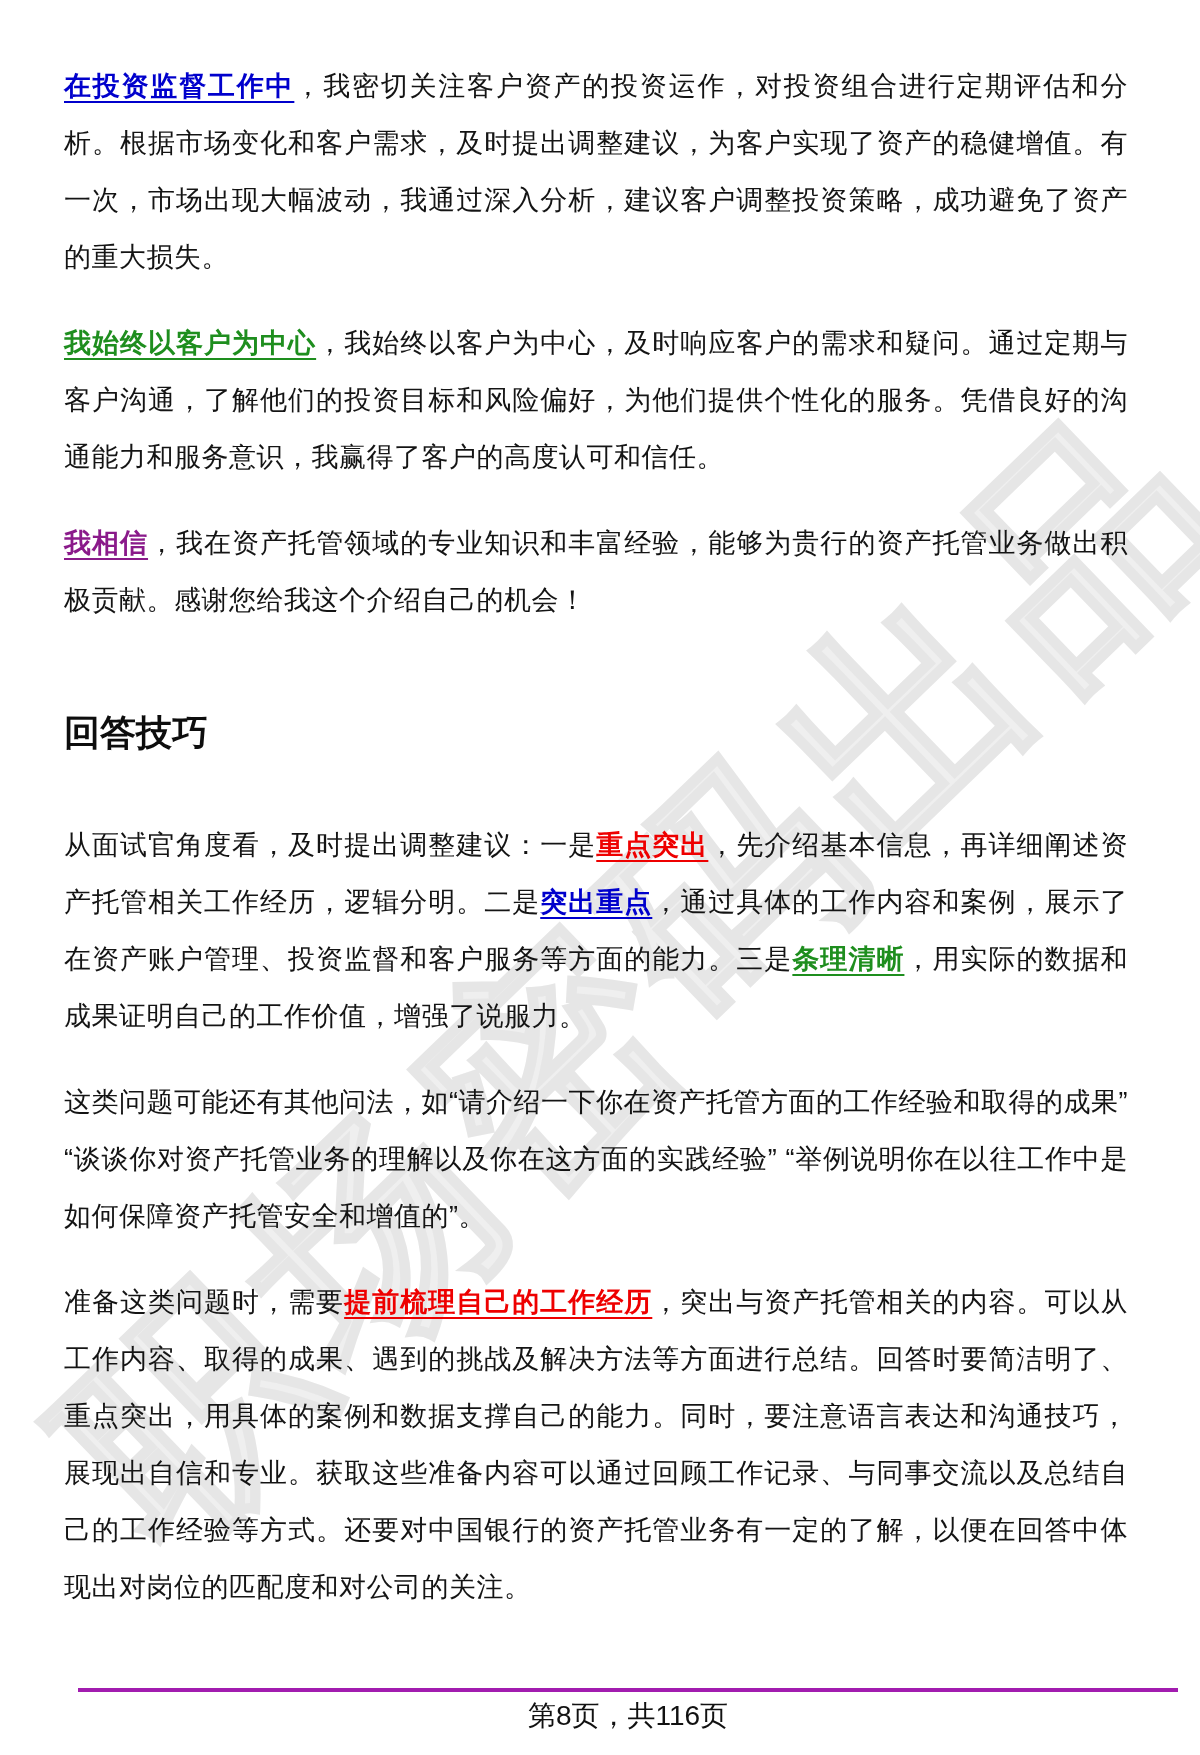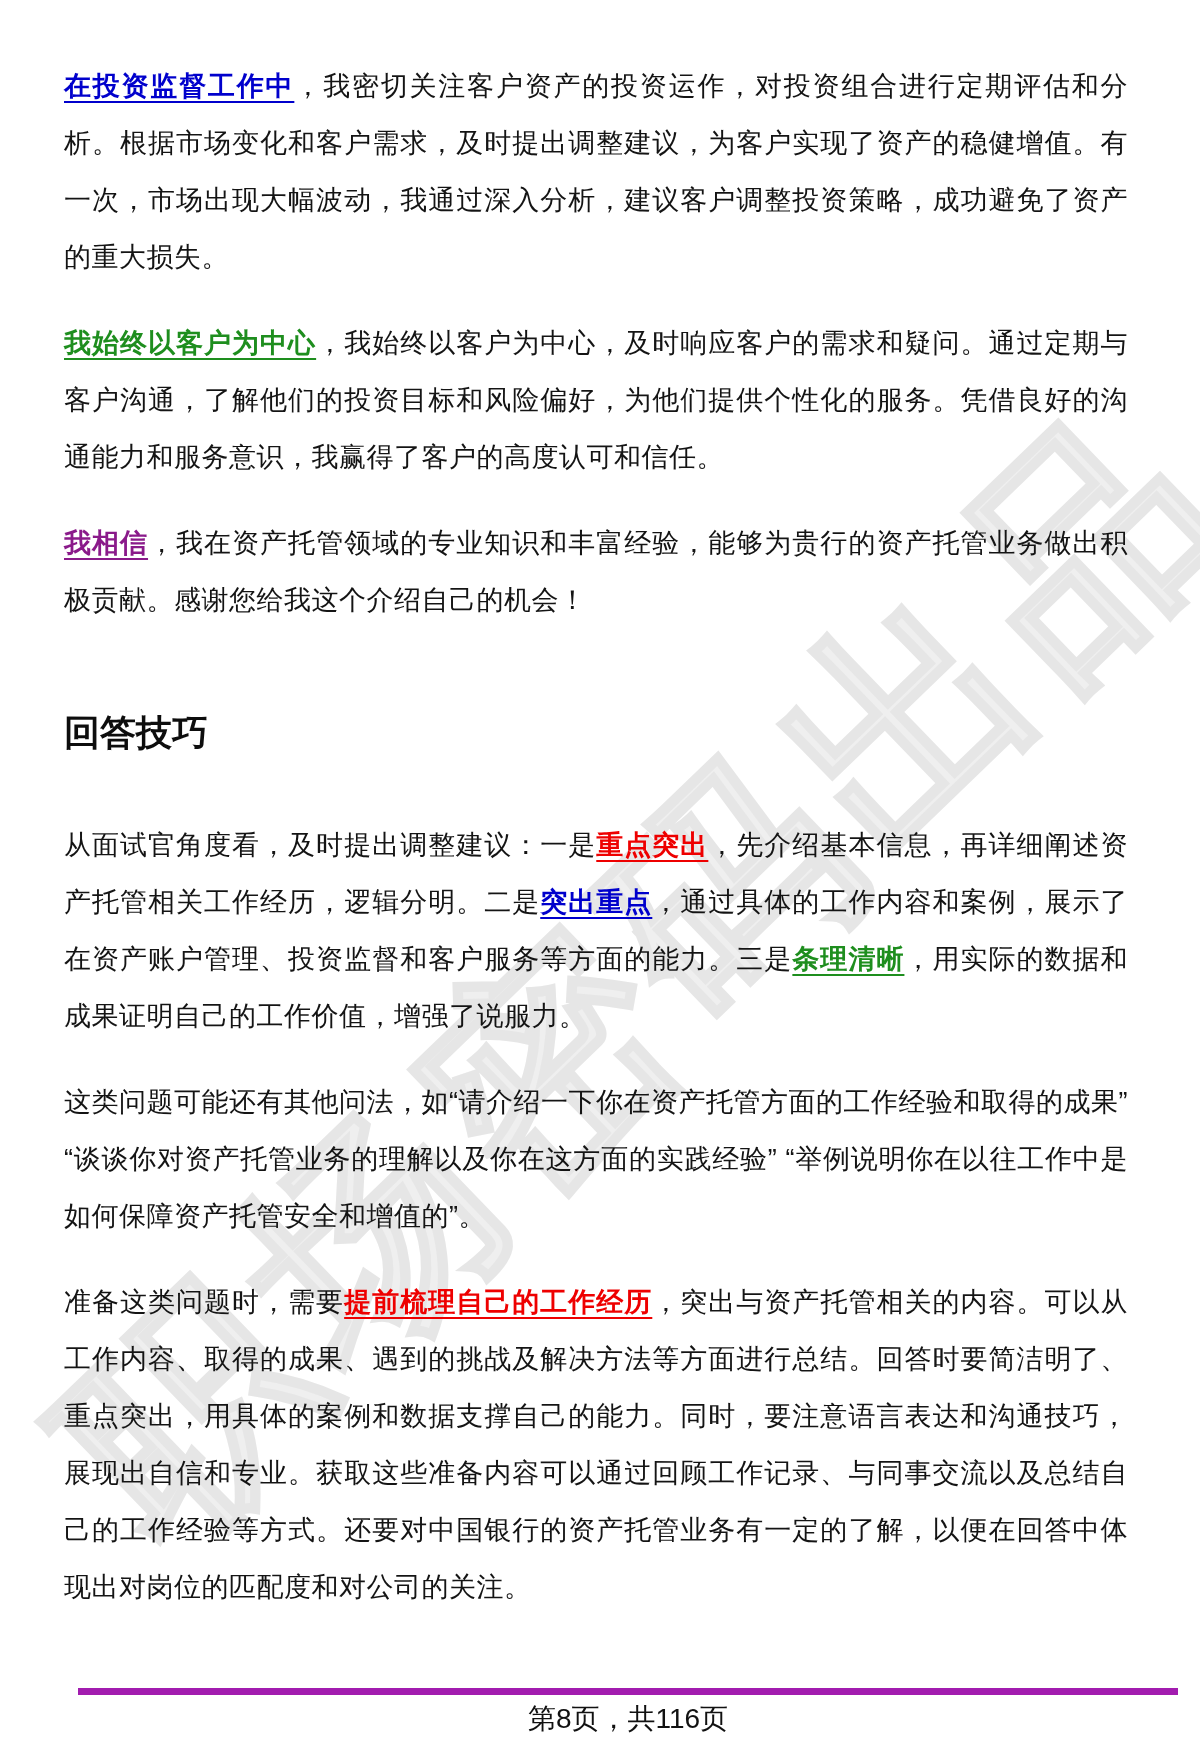--- a/index.html
+++ b/index.html
@@ -54,21 +54,21 @@
     line-height: 48px;
     font-weight: 700;
     margin: 80px 0 60px 0;
     color: #0d0d0d;
   }
   .footer {
     position: absolute;
     left: 78px;
     right: 22px;
     top: 1688px;
-    border-top: 7px solid #a21caf;
+    border-top: 4px solid #a21caf;
     text-align: center;
     z-index: 1;
   }
   .footer-text {
     display: inline-block;
     padding-top: 5px;
     font-size: 28px;
     color: #111;
   }
 </style>

